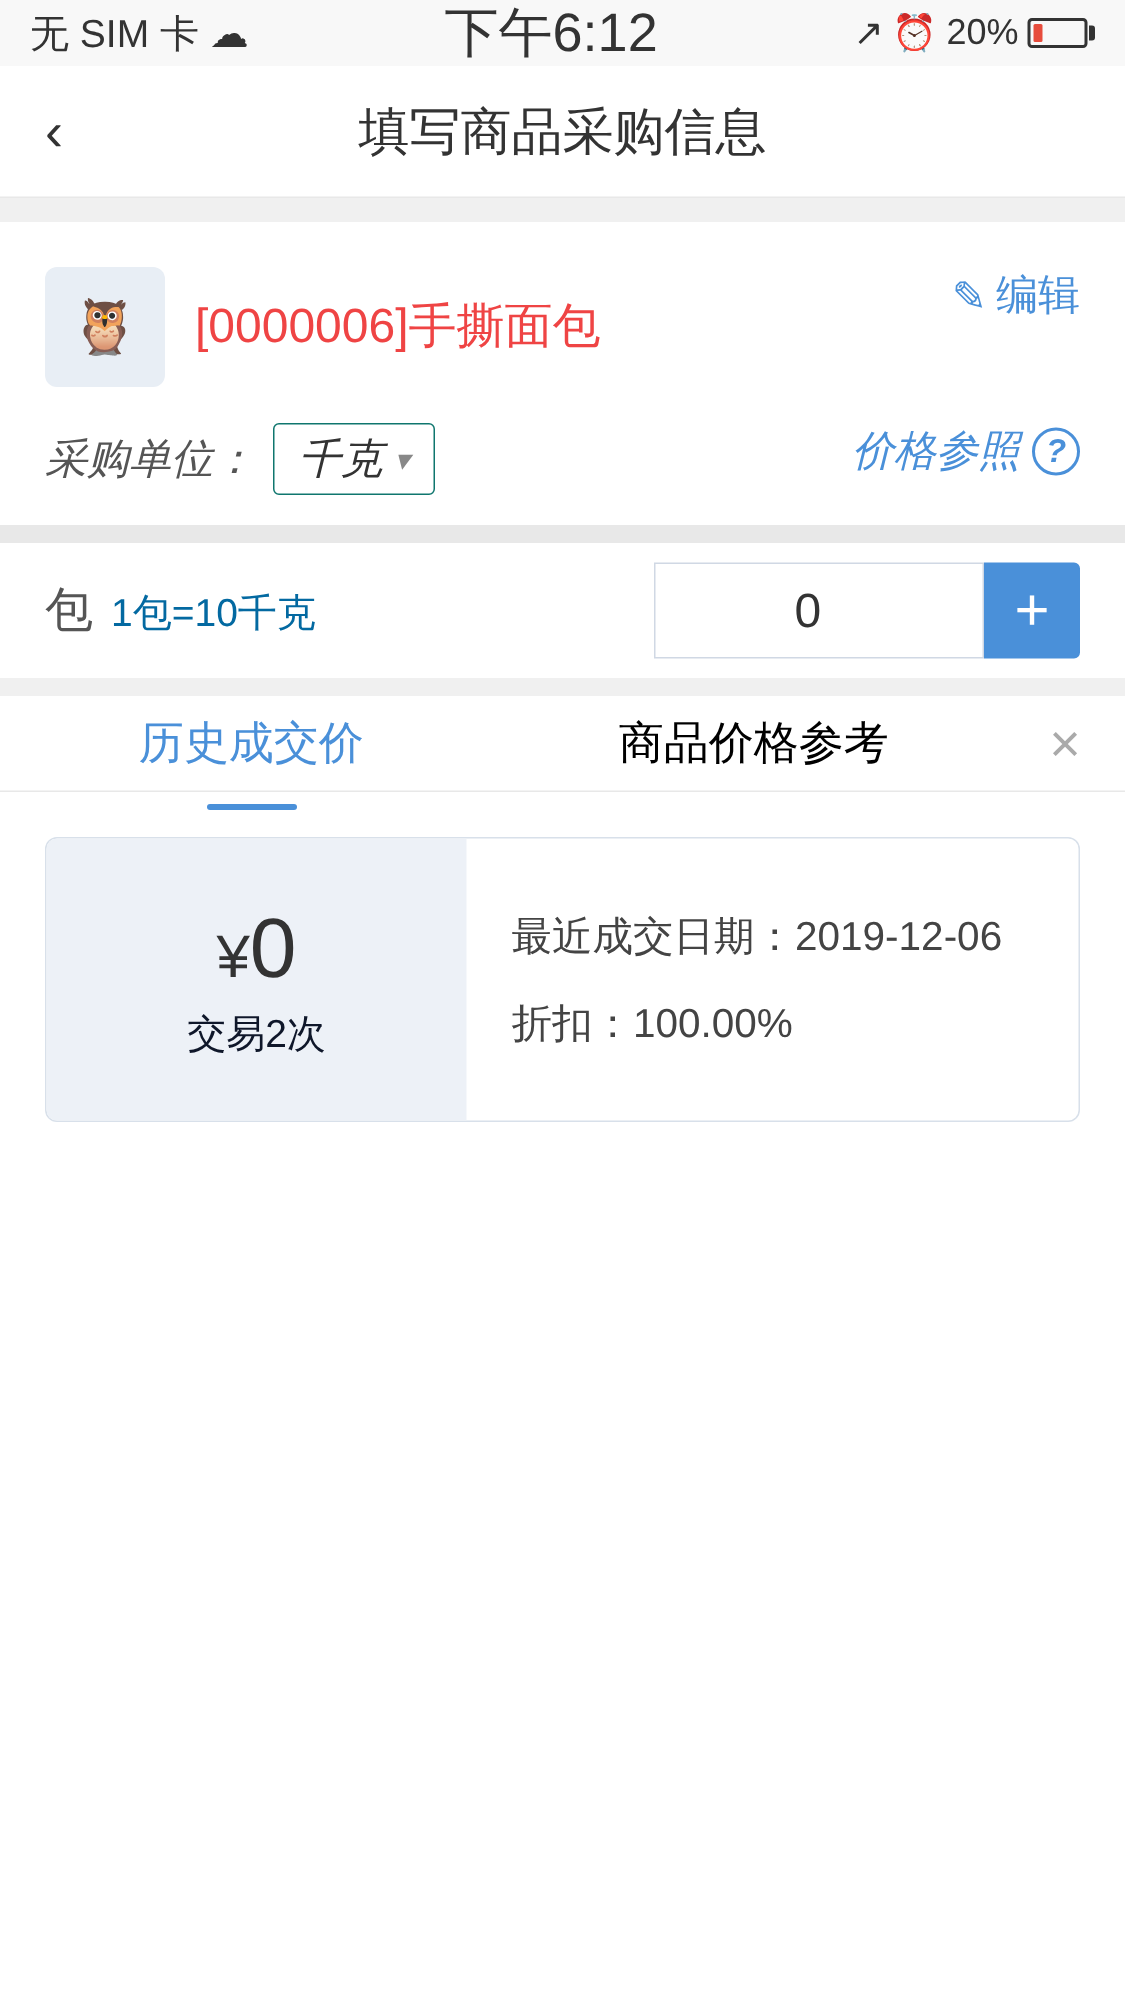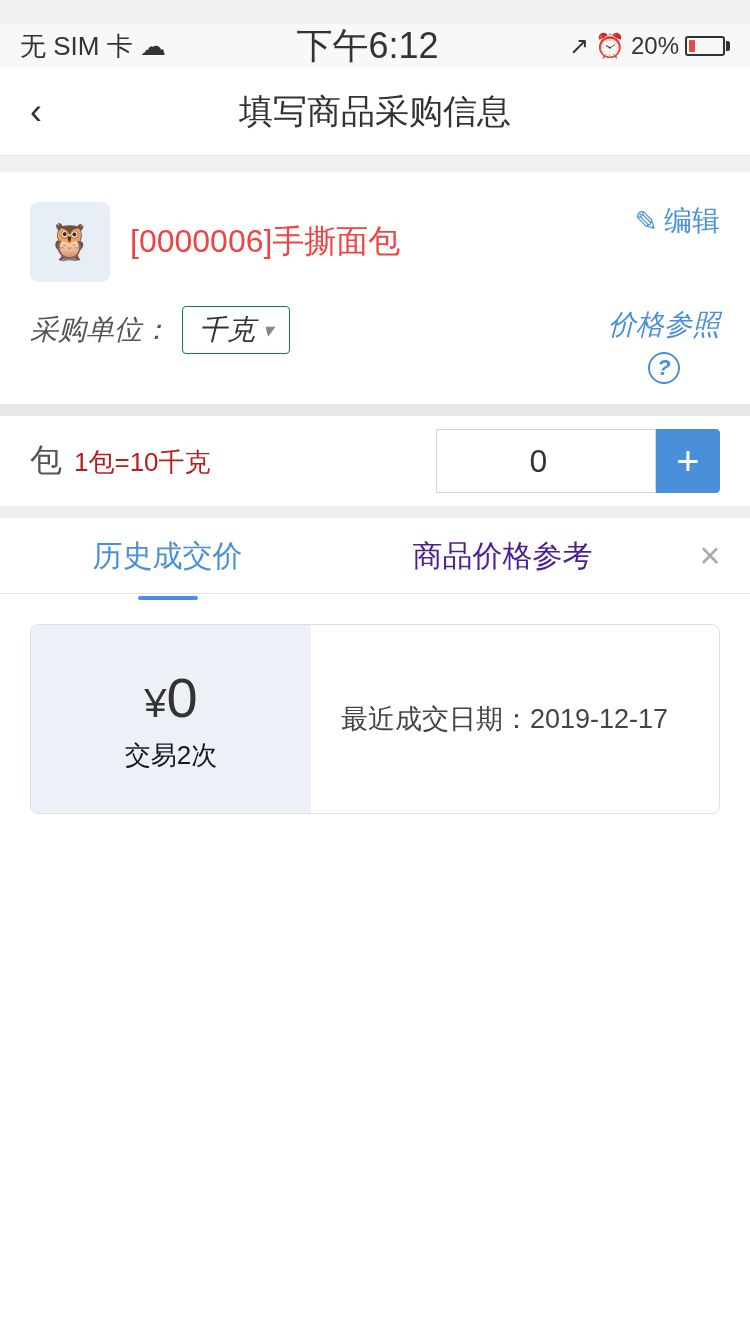--- a/index.html
+++ b/index.html
@@ -15,21 +15,20 @@
     
     .status-bar {
       width: 750px;
       height: 44px;
       background: #f8f8f8;
       display: flex;
       align-items: center;
       justify-content: space-between;
       padding: 0 20px;
       font-size: 28px;
-      margin-top: 24px;
     }
     .status-left {
       font-size: 26px;
       color: #333;
       font-weight: 500;
     }
     .status-center {
       font-size: 36px;
       color: #333;
       font-weight: 500;
@@ -166,21 +165,20 @@
       font-size: 20px;
       color: #888;
     }
     .price-ref {
       display: flex;
       align-items: center;
       gap: 8px;
       color: #4a90d9;
       font-size: 28px;
       cursor: pointer;
-      flex-direction: column;
     }
     .info-circle {
       width: 32px;
       height: 32px;
       border-radius: 50%;
       border: 2px solid #4a90d9;
       display: flex;
       align-items: center;
       justify-content: center;
       font-size: 22px;
@@ -209,21 +207,21 @@
       align-items: baseline;
       gap: 12px;
     }
     .qty-unit {
       font-size: 32px;
       color: #555;
       font-weight: 500;
     }
     .qty-hint {
       font-size: 26px;
-      color: #b91c1c;
+      color: #0369a1;
     }
     .quantity-input-group {
       display: flex;
       align-items: center;
       gap: 0;
     }
     .qty-input {
       width: 220px;
       height: 64px;
       border: 1px solid #d0d8e4;
@@ -252,27 +250,27 @@
       background: #fff;
       margin-top: 12px;
     }
 
     
     .tabs-row {
       display: flex;
       align-items: center;
       border-bottom: 1px solid #e8e8e8;
       position: relative;
-      height: 76px;
+      height: 64px;
     }
     .tab-item {
       flex: 1;
       text-align: center;
       font-size: 30px;
-      color: #4c1d95;
+      color: #000000;
       height: 88px;
       line-height: 88px;
       cursor: pointer;
       position: relative;
     }
     .tab-item.active {
       color: #4a90d9;
       font-weight: 500;
     }
     .tab-item.active::after {
@@ -434,20 +432,23 @@
   <div class="card-container">
     <div class="price-card">
       <div class="card-left">
         <div class="price-amount">
           <span class="price-yen">¥</span><span>0</span>
         </div>
         <div class="price-count">交易2次</div>
       </div>
       <div class="card-right">
         <div class="card-row">
-          <span>最近成交日期：</span><span>2019-12-17</span>
+          <span>最近成交日期：</span><span>2019-12-06</span>
+        </div>
+        <div class="card-row">
+          <span>折扣：</span><span>100.00%</span>
         </div>
       </div>
     </div>
   </div>
 </div>
 
 <div class="bottom-area"></div>
 
 </body></html>

